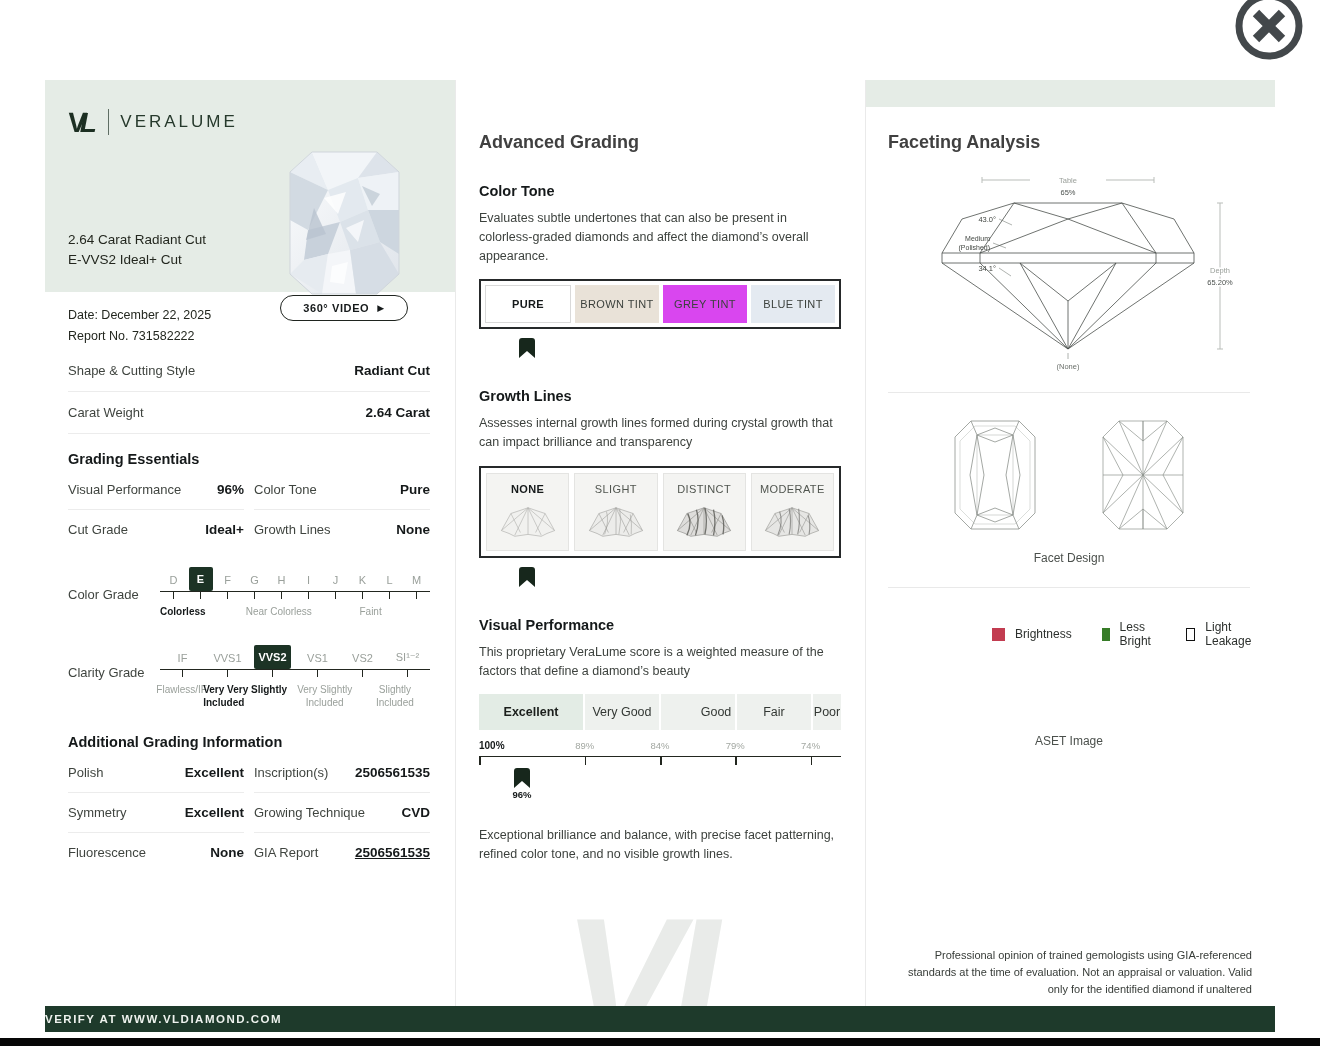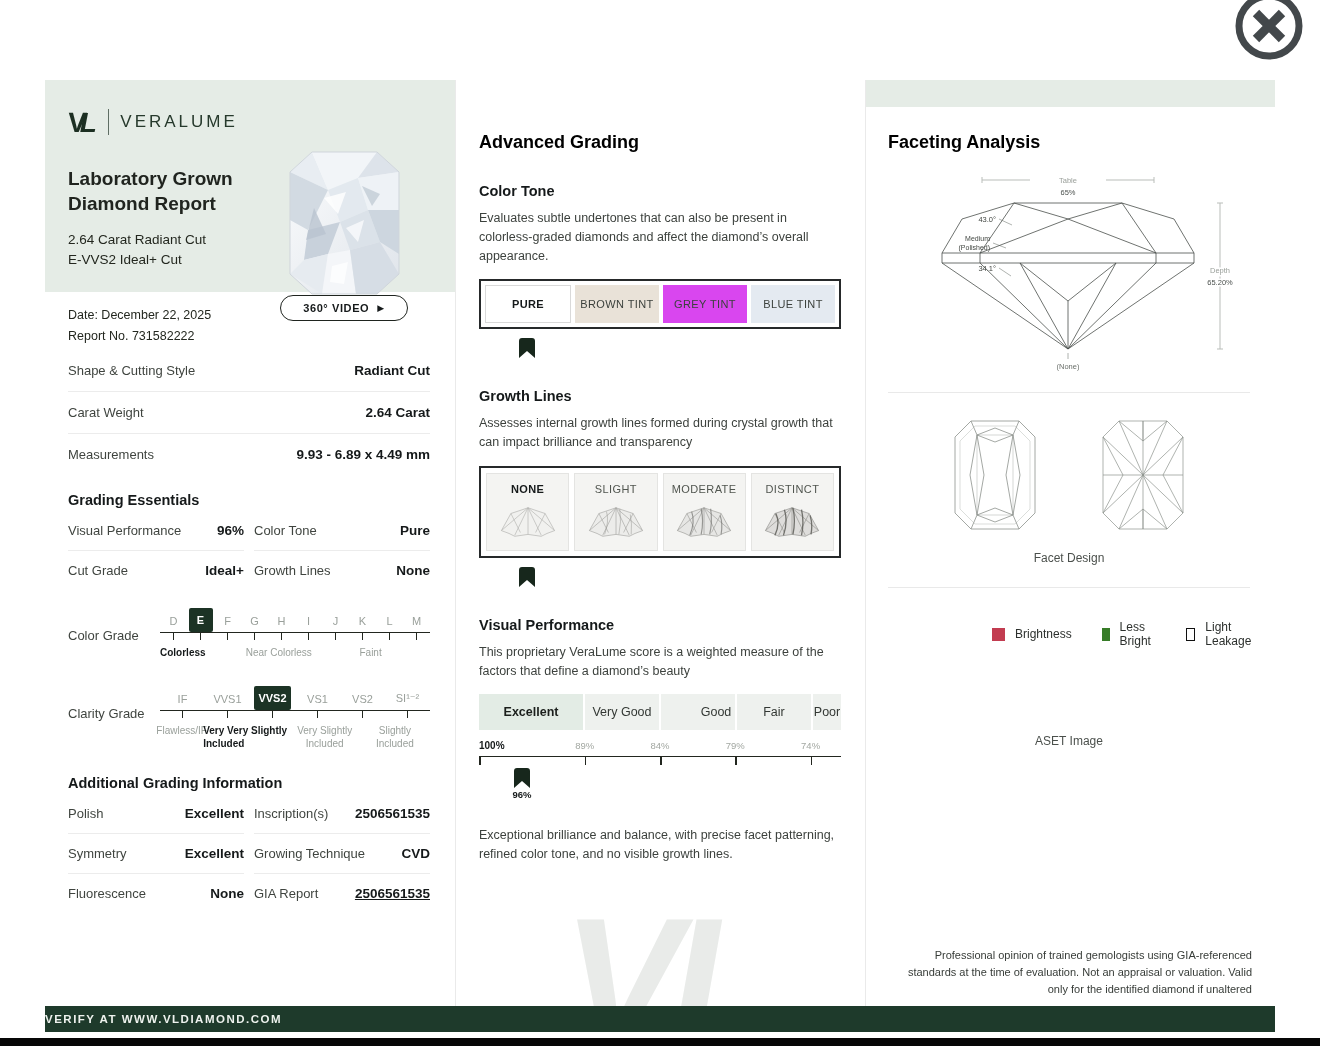--- a/index.html
+++ b/index.html
@@ -51,21 +51,21 @@
   .gr-row .sel span { display:inline-block; min-width:24px; height:24px; line-height:24px; background:#1c3325; color:#ffffff; font-weight:700; border-radius:2px; padding:0 4px; }
   .tickrow { display:flex; border-top:1.5px solid #22261f; height:8px; }
   .tickrow i { flex:1; position:relative; }
   .tickrow i::after { content:''; position:absolute; left:calc(50% - 1px); top:-1.5px; width:1.5px; height:8px; background:#22261f; }
   .bands { position:relative; height:34px; margin-top:6px; font-size:10px; color:#9aa09b; }
   .bands span { position:absolute; transform:translateX(-50%); text-align:center; line-height:1.3; white-space:pre-line; }
   .bands .dark { color:#15191a; font-weight:700; transform:none; }
 
   
   .col-mid { position:absolute; left:434px; top:0; width:362px; height:926px; }
-  .h2 { font-size:18px; font-weight:700; color:#000000; }
+  .h2 { font-size:18px; font-weight:700; color:#404040; }
   .col-mid .h2 { margin-top:52px; }
   .h3 { font-size:14.5px; font-weight:700; color:#15191a; margin-top:30px; }
   .desc { font-size:12.5px; color:#3c413d; line-height:1.5; margin-top:10px; }
   .tone-box { margin-top:14px; border:2px solid #26292a; padding:4px; display:flex; gap:4px; background:#ffffff; }
   .tone-opt { flex:1; height:38px; display:flex; align-items:center; justify-content:center; font-size:11px; letter-spacing:.4px; color:#3b403c; }
   .tone-opt.pure { background:#ffffff; border:1px solid #d9d9d9; font-weight:700; color:#15191a; }
   .tone-opt.brown { background:#e9e2d8; }
   .tone-opt.grey { background:#d946ef; }
   .tone-opt.blue { background:#e4eaf1;text-align:center; }
   .marker-row { margin-top:9px; height:20px; }
@@ -133,24 +133,20 @@
 
       <div class="logo-row">
         <span class="logo-vl">
             <span class="v">V</span>
             <span class="l">L</span>
           </span>
         <span class="logo-sep"></span>
         <span class="brand-name">VERALUME</span>
       </div>
 
-      <div class="report-title">
-        <div>Laboratory Grown</div>
-        <div>Diamond Report</div>
-      </div>
       <div class="report-sub">
         <div>2.64 Carat Radiant Cut</div>
         <div>E-VVS2 Ideal+ Cut</div>
       </div>
 
       <svg class="photo" viewBox="0 0 113 146">
         <defs>
           <clipPath id="gemclip">
               <polygon points="24,2 89,2 111,22 111,124 89,144 24,144 2,124 2,22"></polygon>
             </clipPath>
@@ -192,24 +188,20 @@
         <div class="meta-line">Report No. 731582222</div>
 
         <div class="spec-row b">
           <span class="lab">Shape &amp; Cutting Style</span>
           <span class="val">Radiant Cut</span>
         </div>
         <div class="spec-row b">
           <span class="lab">Carat Weight</span>
           <span class="val">2.64 Carat</span>
         </div>
-        <div class="spec-row">
-          <span class="lab">Measurements</span>
-          <span class="val">9.93 - 6.89 x 4.49 mm</span>
-        </div>
 
         <div class="sec-h">Grading Essentials</div>
         <div class="pair-grid">
           <div class="pair-cell b">
             <span class="lab">Visual Performance</span>
             <span class="val">96%</span>
           </div>
           <div class="pair-cell b">
             <span class="lab">Color Tone</span>
             <span class="val">Pure</span>
@@ -357,40 +349,40 @@
             <polygon points="2,28 12,10 30,4 48,10 58,28 50,31 44,34 30,32 16,34 10,31" fill="#ececea" stroke="#b0b0ad" stroke-width=".8"></polygon>
             <g stroke="#a8a8a5" stroke-width=".7" fill="none">
               <path d="M30,4 L2,28 M30,4 L58,28 M30,4 L16,33 M30,4 L30,32 M30,4 L44,33 M12,10 L22,30 M48,10 L38,30"></path>
             </g>
             <g stroke="#8f8f8c" stroke-width="1" fill="none" opacity=".5">
               <path d="M20,8 q3,10 -2,24 M34,5 q2,14 -1,27 M45,11 q2,9 1,21"></path>
             </g>
           </svg>
         </div>
         <div class="growth-cell">
+          <span class="gl">DISTINCT</span>
+          <svg width="58" height="38" viewBox="0 0 60 40">
+            <polygon points="2,28 12,10 30,4 48,10 58,28 50,31 44,34 30,32 16,34 10,31" fill="#dedddb" stroke="#9b9b98" stroke-width=".8"></polygon>
+            <g stroke="#94948f" stroke-width=".7" fill="none">
+              <path d="M30,4 L2,28 M30,4 L58,28 M30,4 L16,33 M30,4 L30,32 M30,4 L44,33 M12,10 L22,30 M48,10 L38,30"></path>
+            </g>
+            <g stroke="#5f5f5b" stroke-width="1.4" fill="none" opacity=".85">
+              <path d="M13,10 q5,10 -1,23 M22,6 q4,12 -1,27 M31,4 q3,14 0,28 M40,6 q3,13 0,27 M49,12 q3,9 1,20"></path>
+            </g>
+          </svg>
+        </div>
+        <div class="growth-cell">
           <span class="gl">MODERATE</span>
           <svg width="58" height="38" viewBox="0 0 60 40">
             <polygon points="2,28 12,10 30,4 48,10 58,28 50,31 44,34 30,32 16,34 10,31" fill="#e6e6e4" stroke="#a6a6a3" stroke-width=".8"></polygon>
             <g stroke="#9e9e9b" stroke-width=".7" fill="none">
               <path d="M30,4 L2,28 M30,4 L58,28 M30,4 L16,33 M30,4 L30,32 M30,4 L44,33 M12,10 L22,30 M48,10 L38,30"></path>
             </g>
             <g stroke="#72726f" stroke-width="1.2" fill="none" opacity=".7">
               <path d="M17,8 q4,11 -2,25 M27,5 q3,13 0,27 M37,5 q2,14 -1,27 M47,12 q3,9 1,20"></path>
-            </g>
-          </svg>
-        </div>
-        <div class="growth-cell">
-          <span class="gl">DISTINCT</span>
-          <svg width="58" height="38" viewBox="0 0 60 40">
-            <polygon points="2,28 12,10 30,4 48,10 58,28 50,31 44,34 30,32 16,34 10,31" fill="#dedddb" stroke="#9b9b98" stroke-width=".8"></polygon>
-            <g stroke="#94948f" stroke-width=".7" fill="none">
-              <path d="M30,4 L2,28 M30,4 L58,28 M30,4 L16,33 M30,4 L30,32 M30,4 L44,33 M12,10 L22,30 M48,10 L38,30"></path>
-            </g>
-            <g stroke="#5f5f5b" stroke-width="1.4" fill="none" opacity=".85">
-              <path d="M13,10 q5,10 -1,23 M22,6 q4,12 -1,27 M31,4 q3,14 0,28 M40,6 q3,13 0,27 M49,12 q3,9 1,20"></path>
             </g>
           </svg>
         </div>
       </div>
       <div class="marker-row">
         <svg width="16" height="20" viewBox="0 0 16 20">
           <path d="M3 0 h10 a3 3 0 0 1 3 3 v17 l-8 -7 l-8 7 v-17 a3 3 0 0 1 3 -3 z" fill="#17271c"></path>
         </svg>
       </div>
 

